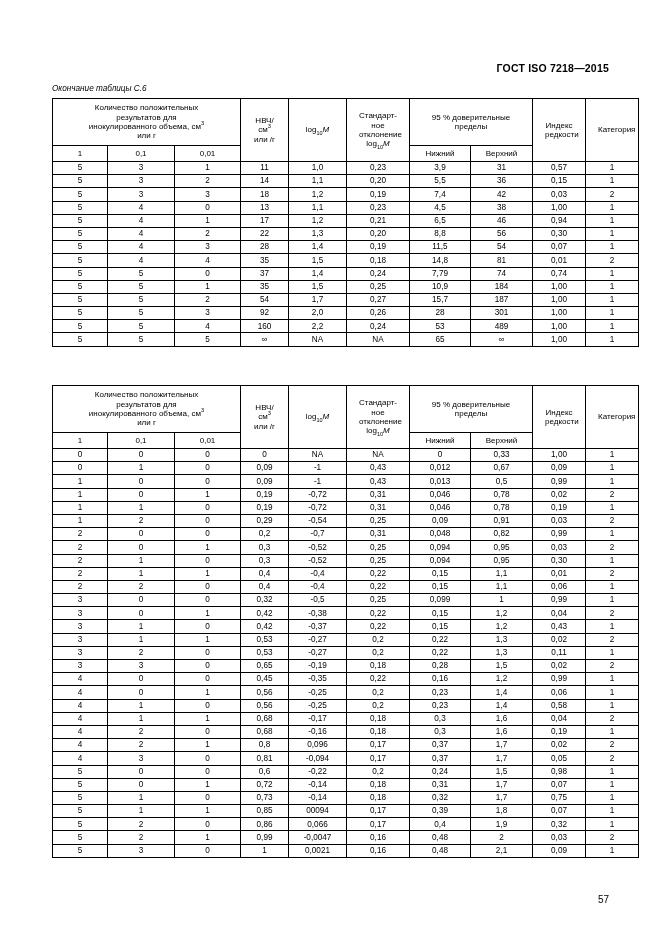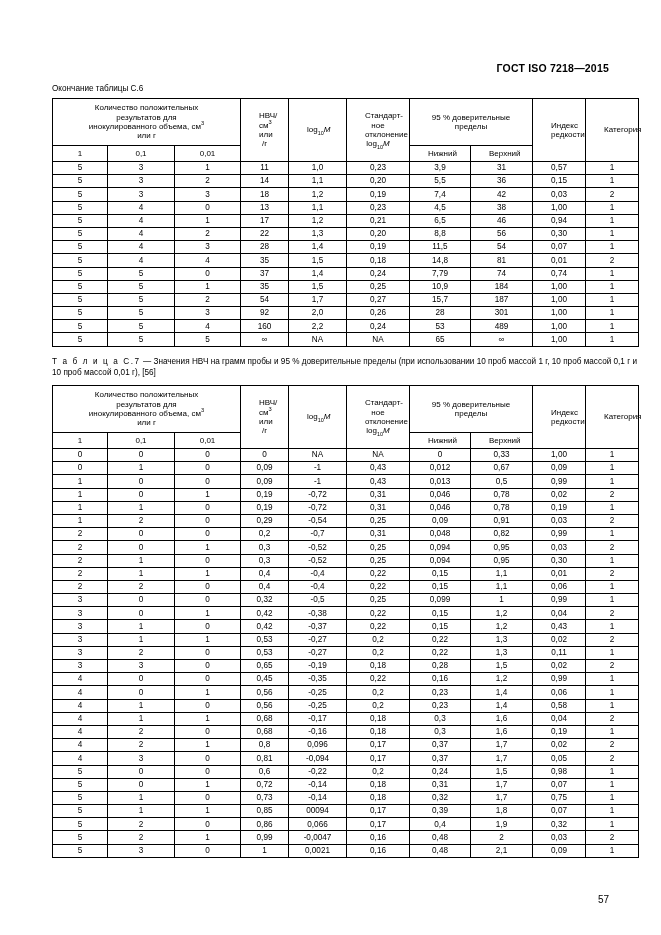--- a/index.html
+++ b/index.html
@@ -32,20 +32,21 @@
     font-weight: bold;
     letter-spacing: 0.2px;
     white-space: nowrap;
   }
   
   .caption-cont {
     position: absolute;
     left: 52px;
     top: 84px;
     font-size: 8.2px;
+    font-style: italic;
     white-space: nowrap;
   }
   .caption-c7 {
     position: absolute;
     left: 52px;
     top: 357px;
     width: 586px;
     font-size: 8.2px;
     line-height: 1.28;
   }
@@ -70,21 +71,21 @@
   table.gost td {
     border: 0.6px solid #000;
     text-align: center;
     vertical-align: middle;
     padding: 0;
     font-weight: normal;
     line-height: 1.18;
   }
   table.gost th {
     font-size: 8px;
-    padding: 1px 18px;
+    padding: 1px 12px;
   }
   table.gost td {
     height: 12.2px;
     font-size: 8.2px;
   }
   
   table.gost {
     border: 1.4px solid #000;
   }
   .hdr-top th { border-top: none; }
@@ -331,21 +332,20 @@
             <td>NA</td>
             <td class="vsep-l">65</td>
             <td>∞</td>
             <td class="vsep-l">1,00</td>
             <td>1</td>
           </tr>
         </tbody>
     </table>
   </div>
 
-  <div class="caption-c7"><span class="lead">Т а б л и ц а  С.7</span><span> — Значения НВЧ на грамм пробы и 95 % доверительные пределы (при использовании 10 проб массой 1 г, 10 проб массой 0,1 г и 10 проб массой 0,01 г), [56]</span></div>
 
   <div class="tbl-wrap" id="table-c7-wrap">
     <table class="gost">
       <colgroup>
         <col style="width:55px">
           <col style="width:67px">
           <col style="width:66px">
         <col style="width:48px">
           <col style="width:58px">
           <col style="width:63px">

